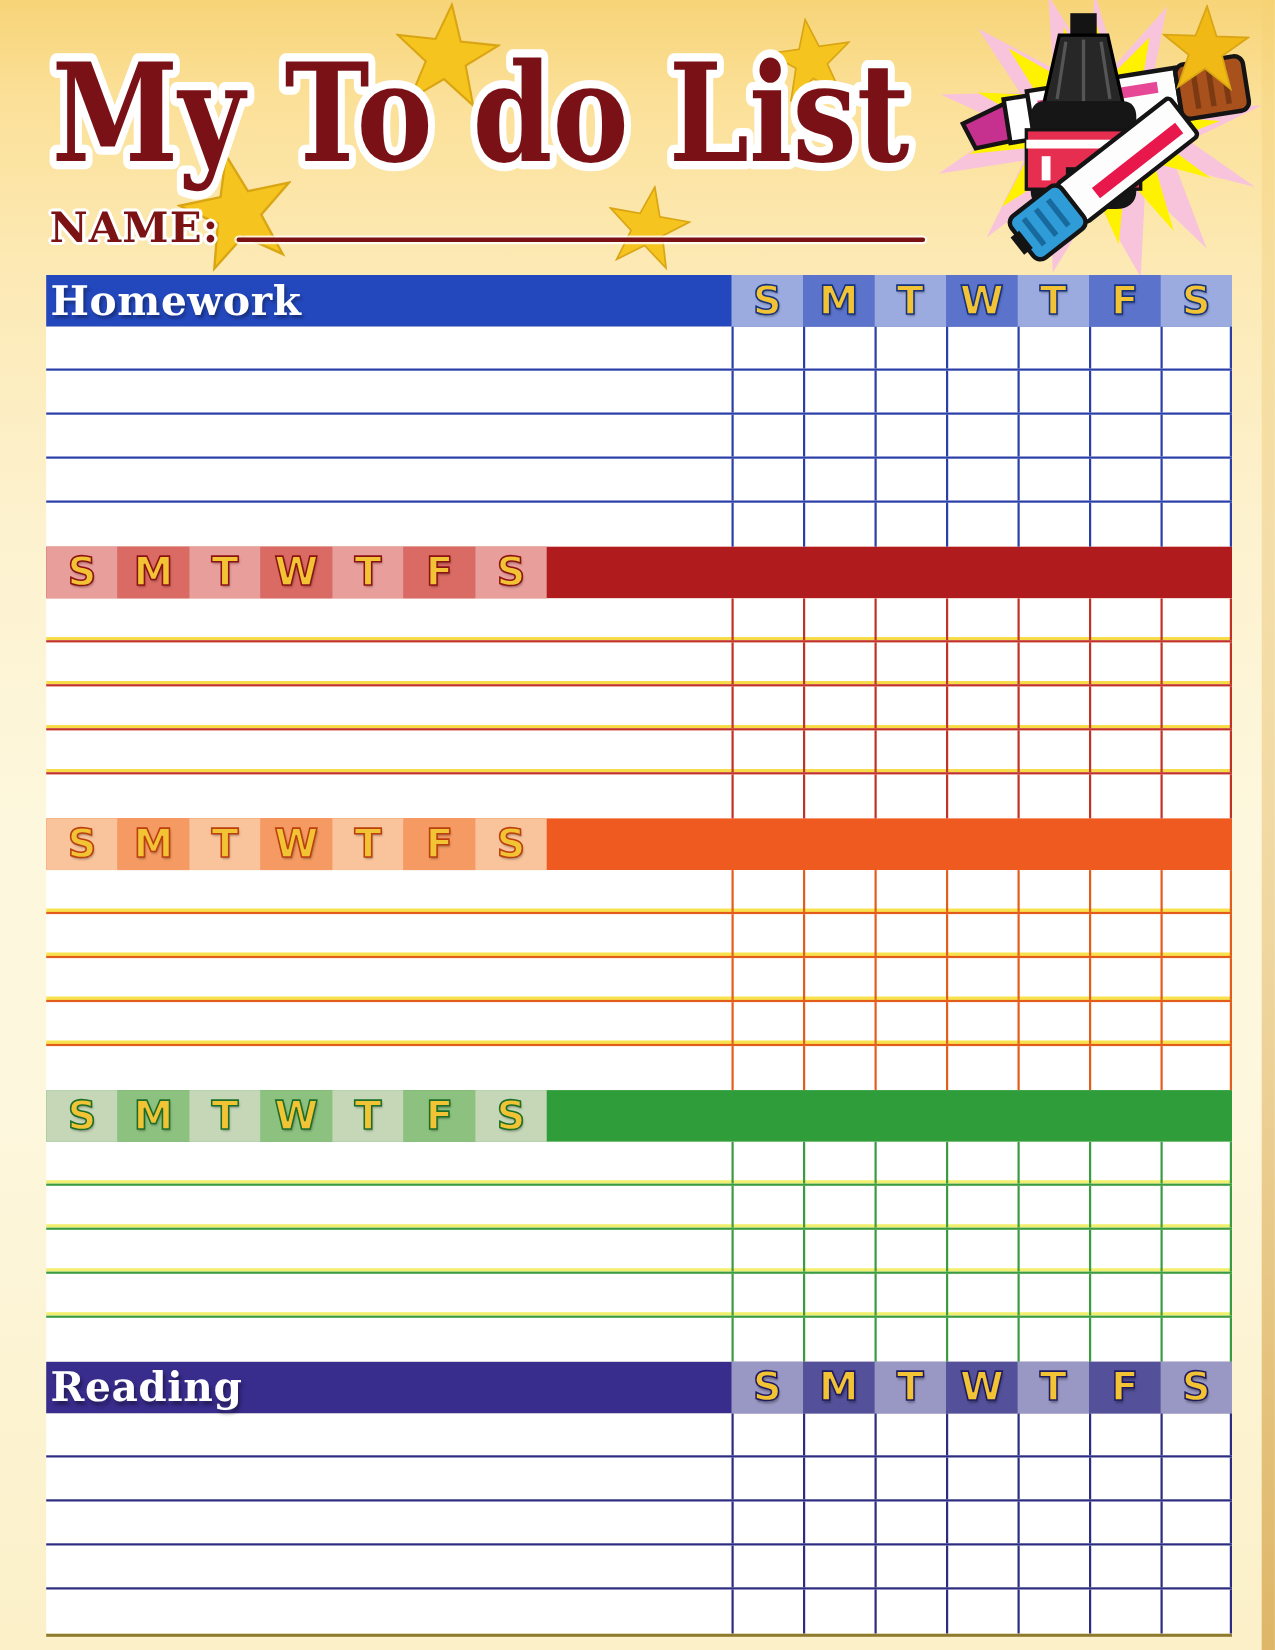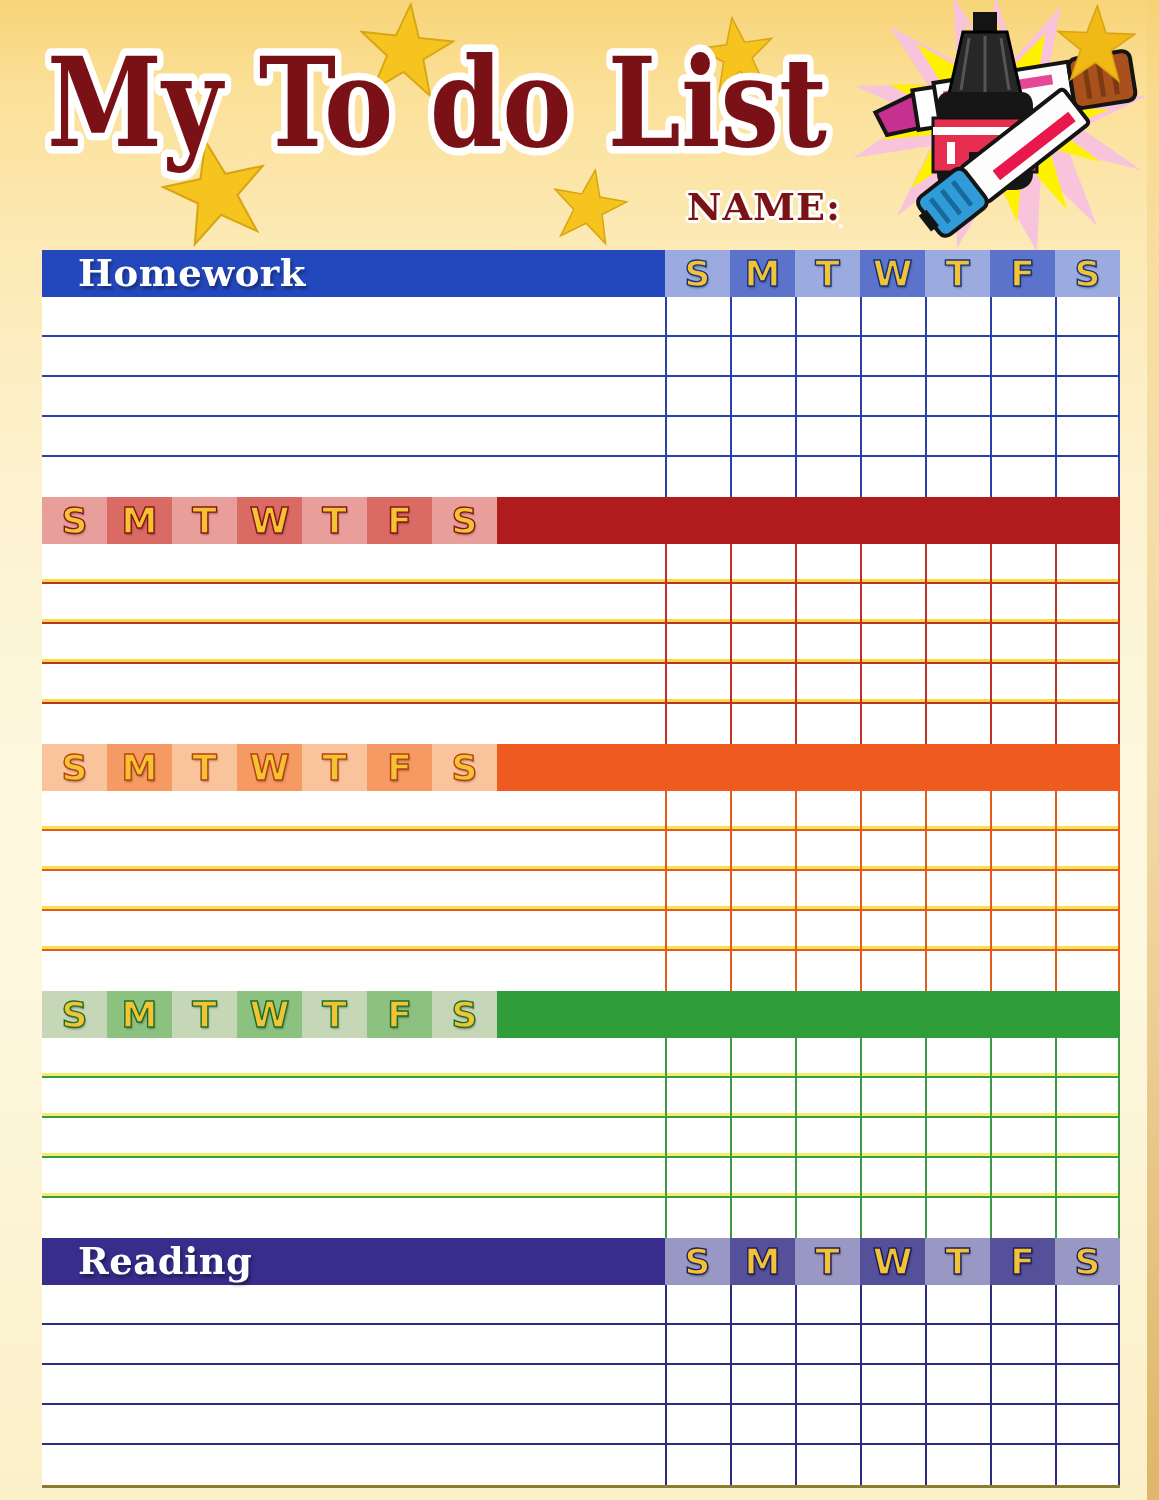--- a/index.html
+++ b/index.html
@@ -16,34 +16,34 @@
   .title-svg{position:absolute;left:22px;top:18px;z-index:2;}
   .title-svg text{
     font-family:"DejaVu Serif",serif;font-weight:bold;
     fill:#7a1116;stroke:#ffffff;stroke-width:15px;
     paint-order:stroke fill;stroke-linejoin:round;
   }
   .star{position:absolute;z-index:1;}
   .star.front{z-index:3;}
   .illus{position:absolute;left:845px;top:0;width:314px;height:250px;z-index:2;}
   
-  .name-row{position:absolute;left:45px;top:188px;width:796px;display:flex;align-items:flex-end;z-index:3;flex-direction:column;}
+  .name-row{position:absolute;left:45px;top:188px;width:796px;display:flex;align-items:flex-end;z-index:3;}
   .name-label{
     font-family:"DejaVu Serif",serif;font-weight:bold;font-size:38px;line-height:1;
     color:#7b1315;letter-spacing:1px;
     text-shadow:-3px 0 0 #fff,3px 0 0 #fff,0 -3px 0 #fff,0 3px 0 #fff,
                 -2px -2px 0 #fff,2px 2px 0 #fff,-2px 2px 0 #fff,2px -2px 0 #fff;
   }
   .name-line{flex:1;height:4px;background:#7a1114;margin:0 0 6px 16px;border-radius:2px;
     box-shadow:0 0 0 2px rgba(255,255,255,.8);}
   
   .chart{position:absolute;left:42px;top:250px;width:1078px;z-index:2;
     border-bottom:3px solid #8f7b2e;}
   .sec-header{height:47px;display:flex;background:var(--hdr);}
-  .sec-title{flex:1;min-width:0;display:flex;align-items:center;padding-left:36px;
+  .sec-title{flex:1;min-width:0;display:flex;align-items:center;padding-left:4px;
     font-family:"DejaVu Serif",serif;font-weight:bold;font-size:37px;line-height:1;
     color:#ffffff;letter-spacing:.5px;text-shadow:2px 3px 3px rgba(0,0,0,.35);text-align:center;}
   .day-row{display:flex;}
   .day-cell{width:65px;display:flex;align-items:center;justify-content:center;background:var(--mid);}
   .day-cell.lt{background:var(--light);}
   .day-letter{
     font-family:"DejaVu Sans",sans-serif;font-weight:bold;font-size:36px;line-height:1;
     color:#f2c334;-webkit-text-stroke:1.4px var(--outline);
     text-shadow:1px 2px 2px rgba(0,0,0,.3);
   }

